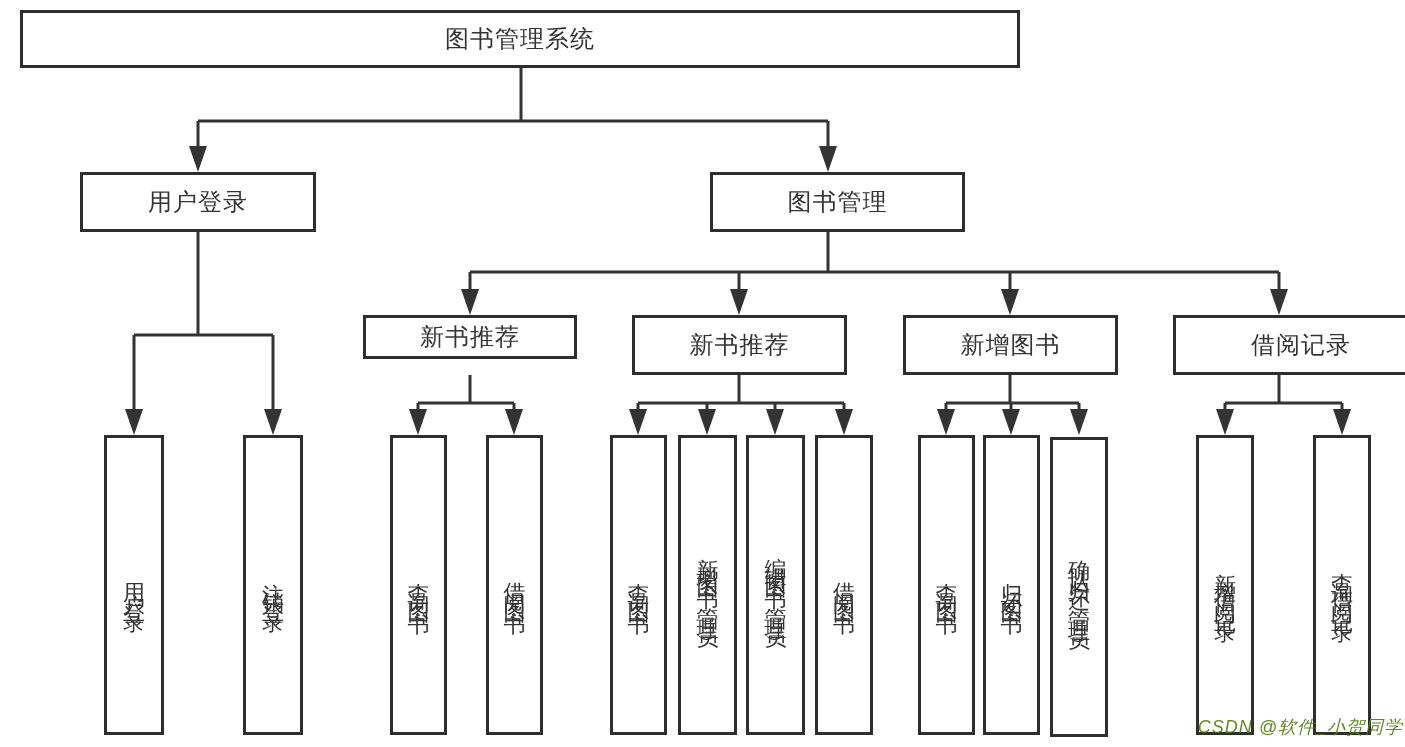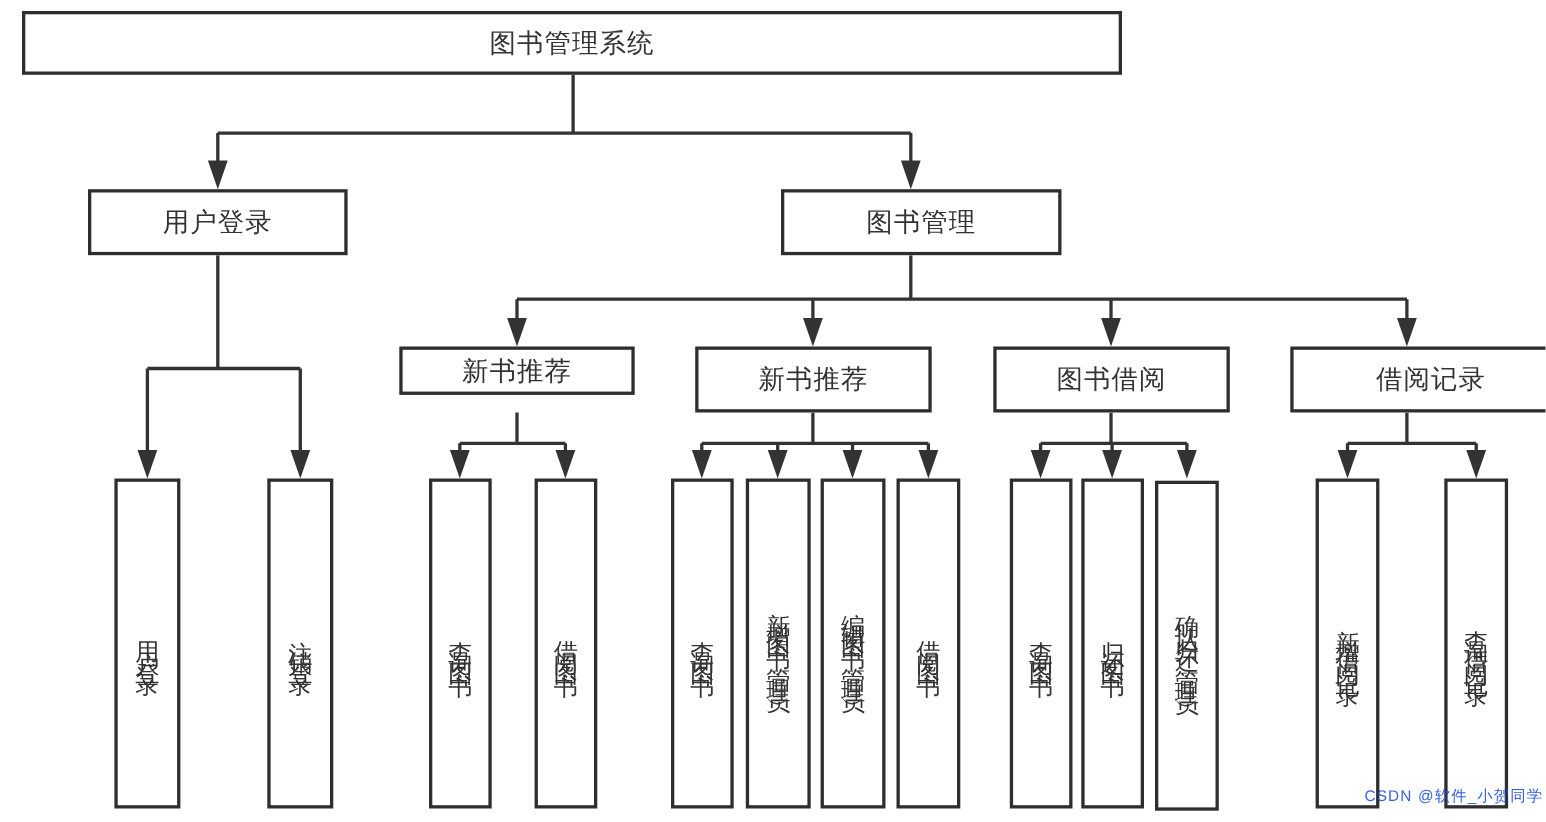--- a/index.html
+++ b/index.html
@@ -6,22 +6,22 @@
   body{width:1405px;height:747px;position:relative;overflow:hidden;
        font-family:"Liberation Sans","DejaVu Sans",sans-serif;color:#333333;}
   #canvas{position:absolute;left:0;top:0;width:1405px;height:747px;}
   #connectors{position:absolute;left:0;top:0;width:1405px;height:747px;}
   .node{position:absolute;box-sizing:border-box;background:#ffffff;
         border:3px solid #2e2e2e;display:flex;align-items:center;justify-content:center;
         text-align:center;color:#333333;}
   .h{font-size:24px;letter-spacing:1px;white-space:nowrap;}
   .v{writing-mode:vertical-rl;text-orientation:mixed;font-size:22px;
      letter-spacing:10px;line-height:1;padding:4px 0;}
-  .watermark{position:absolute;right:2px;top:715px;font-size:14px;
-             color:#1d4ed8;opacity:0.9;letter-spacing:1px;white-space:nowrap;}
+  .watermark{position:absolute;right:2px;top:715px;font-size:18px;
+             color:#4d7c0f;opacity:0.9;letter-spacing:1px;white-space:nowrap;font-style:italic;}
 </style>
 </head>
 <body>
 
 <div id="canvas">
 
   <svg id="connectors" viewBox="0 0 1405 747" xmlns="http://www.w3.org/2000/svg">
     <g stroke="#333333" stroke-width="3" fill="none">
       <path d="M521 68 V121 M198 121 H828 M198 121 V148 M828 121 V148"></path>
       <path d="M198 232 V335 M134 335 H273 M134 335 V410 M273 335 V410"></path>
@@ -54,21 +54,21 @@
     </g>
   </svg>
 
   <div class="node h" style="left:20px;top:10px;width:1000px;height:58px">图书管理系统</div>
 
   <div class="node h" style="left:80px;top:172px;width:236px;height:60px">用户登录</div>
   <div class="node h" style="left:710px;top:172px;width:255px;height:60px">图书管理</div>
 
   <div class="node h" style="left:363px;top:315px;width:214px;height:44px">新书推荐</div>
   <div class="node h" style="left:632px;top:315px;width:215px;height:60px">新书推荐</div>
-  <div class="node h" style="left:903px;top:315px;width:215px;height:60px">图书借阅</div>
+  <div class="node h" style="left:903px;top:315px;width:215px;height:60px">新增图书</div>
   <div class="node h" style="left:1173px;top:315px;width:256px;height:60px">借阅记录</div>
 
   <div class="node v" style="left:104px;top:435px;width:60px;height:300px">用户登录</div>
   <div class="node v" style="left:243px;top:435px;width:60px;height:300px">注销登录</div>
 
   <div class="node v" style="left:390px;top:435px;width:57px;height:300px">查询图书</div>
   <div class="node v" style="left:486px;top:435px;width:57px;height:300px">借阅图书</div>
 
   <div class="node v" style="left:610px;top:435px;width:57px;height:300px">查询图书</div>
   <div class="node v" style="left:678px;top:435px;width:59px;height:300px">新增图书（管理员）</div>

